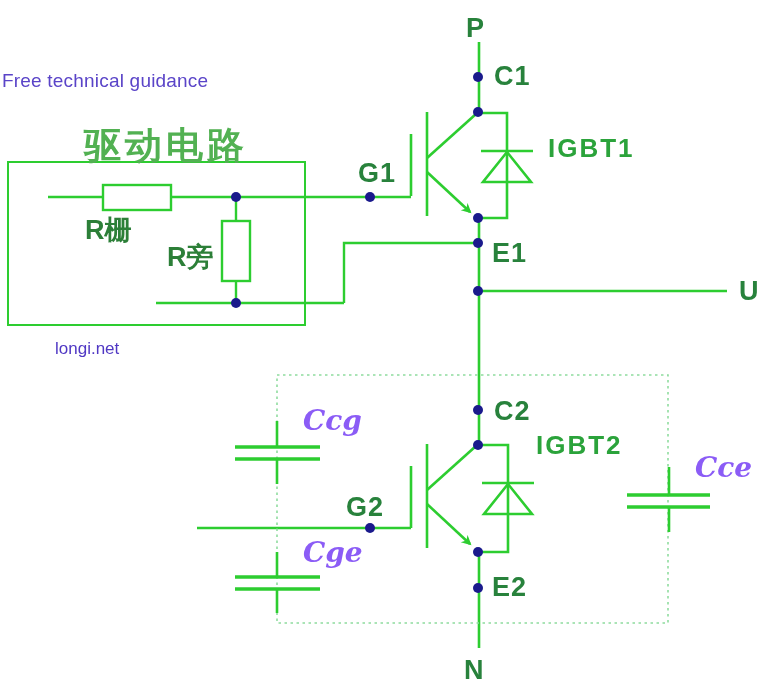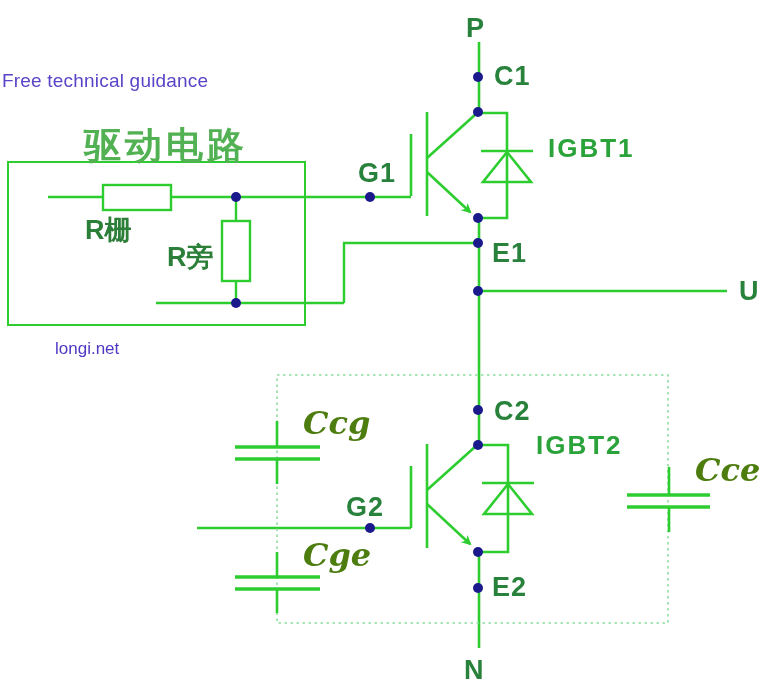--- a/index.html
+++ b/index.html
@@ -8,21 +8,21 @@
     font-family:"Liberation Sans","DejaVu Sans",sans-serif;
   }
   .stage svg{position:absolute;left:0;top:0;}
   .lbl{position:absolute;line-height:1;white-space:nowrap;}
   .banner{color:#5a44c8;font-size:19px;letter-spacing:0.2px;}
   .watermark{color:#5038c4;font-size:17px;}
   .node-lbl{color:#28823c;font-size:27px;font-weight:600;letter-spacing:1px;}
   .comp-lbl{color:#2ba33b;font-size:26px;font-weight:600;letter-spacing:2px;}
   .title-cn{color:#52b152;font-size:37px;font-weight:600;letter-spacing:4px;margin-top:19px;}
   .res-lbl{color:#2c7f38;font-size:27px;font-weight:600;}
-  .cap-lbl{color:#4d7c0f;font-size:32px;font-weight:700;font-style:italic;
+  .cap-lbl{color:#8b5cf6;font-size:28px;font-weight:700;font-style:italic;
            font-family:"DejaVu Serif","Liberation Serif",serif;}
 </style>
 </head>
 <body>
 
 <div class="stage">
 
   <svg width="768" height="684" viewBox="0 0 768 684">
     <defs>
       <marker id="arr" markerWidth="12" markerHeight="12" refX="8" refY="5" orient="auto" markerUnits="userSpaceOnUse">

